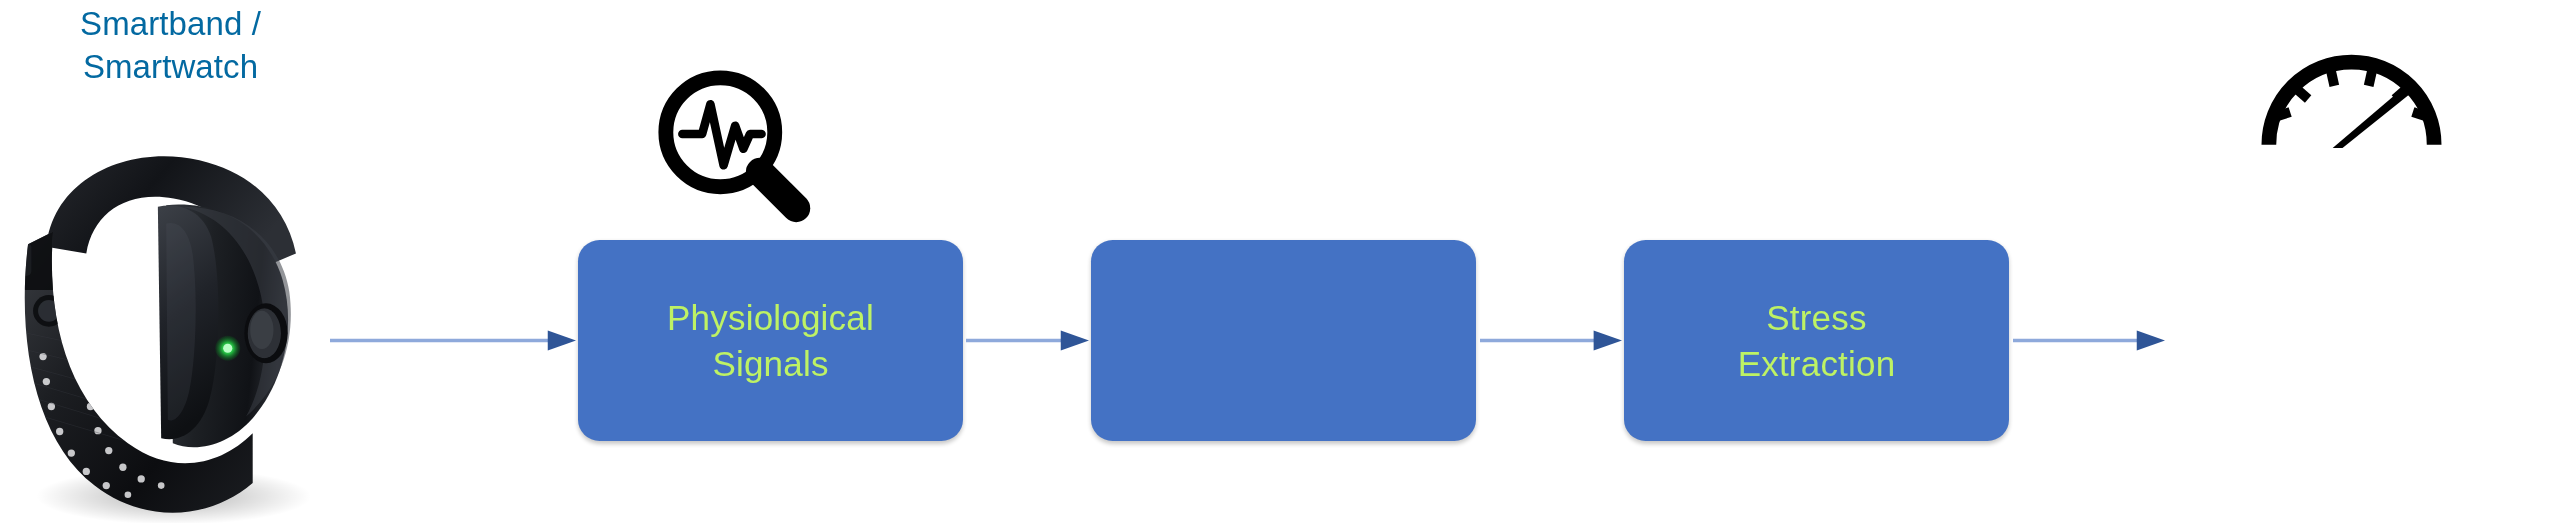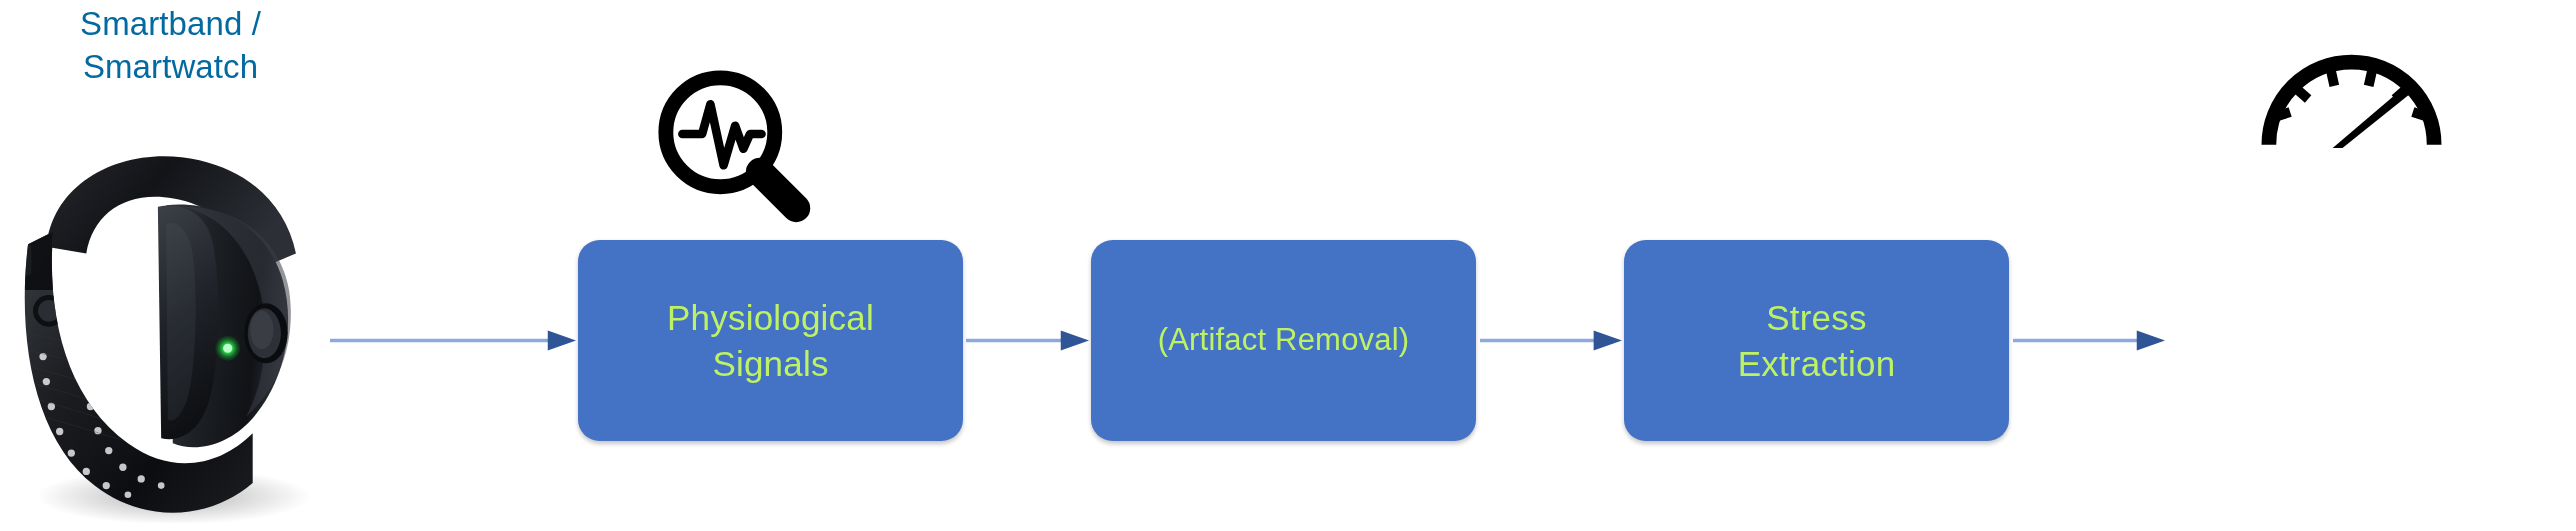--- a/index.html
+++ b/index.html
@@ -244,21 +244,21 @@
       <path d="M93 26 L 46 66 L 52 66 L 97 30 Z" fill="#000000"></path>
     </svg>
   </div>
 
   <div class="pbox" id="box-1">
     <div class="ptext">Physiological
 Signals</div>
   </div>
 
   <div class="pbox" id="box-2">
-    <div class="ptext"><span class="sub">(Artifact Removal)</span></div>
+    <div class="ptext"></div>
   </div>
 
   <div class="pbox" id="box-3">
     <div class="ptext">Stress
 Extraction</div>
   </div>
 
 
   <div class="arrow" id="arrow-0">
     <svg viewBox="0 0 296 40" preserveAspectRatio="none" xmlns="http://www.w3.org/2000/svg" aria-hidden="true">

